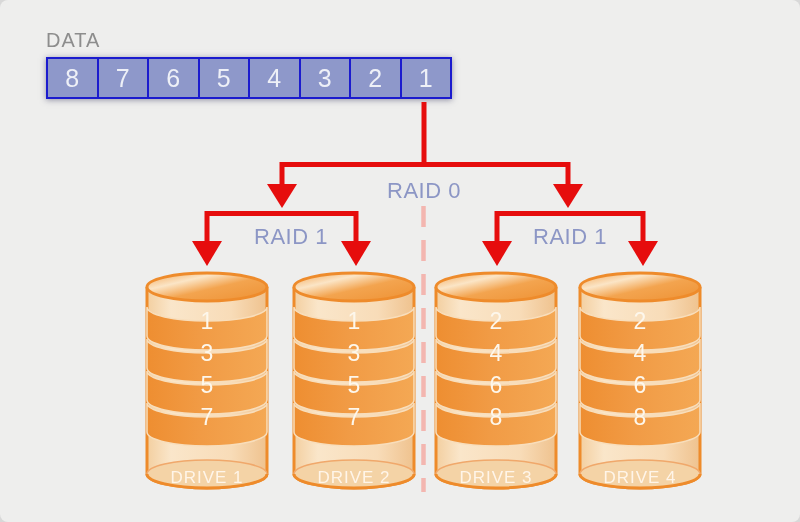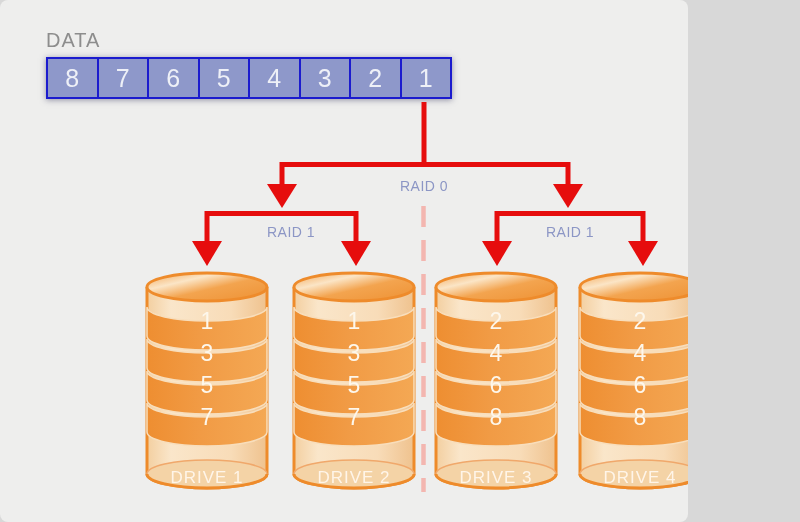--- a/index.html
+++ b/index.html
@@ -2,21 +2,21 @@
 <html><head>
 <meta charset="utf-8">
 <style>
   html,body{margin:0;padding:0;}
   body{
     font-family:"Liberation Sans", sans-serif;
     background:#d8d8d8;
   }
   .stage{
     position:relative;
-    width:688px;height:522px;
+    width:800px;height:522px;
     background:#eeeeed;
     overflow:hidden;
     border-radius:8px;
   }
   
   .data-label{
     position:absolute;left:46px;top:29px;
     font-size:20px;color:#8d8d8d;letter-spacing:1px;
   }
   
@@ -42,21 +42,21 @@
   
   svg.arrows{
     position:absolute;left:0;top:0;
     pointer-events:none;
   }
   
   .raid-label{
     position:absolute;
     width:140px;
     text-align:center;
-    font-size:14px;
+    font-size:22px;
     color:#8c96c5;
     letter-spacing:0.5px;
   }
   .raid0{left:354px;top:178px;}
   .raid1-left{left:221px;top:224px;}
   .raid1-right{left:500px;top:224px;}
   
   svg.drive{position:absolute;top:271px;}
   .drive-1{left:145px;}
   .drive-2{left:292px;}

